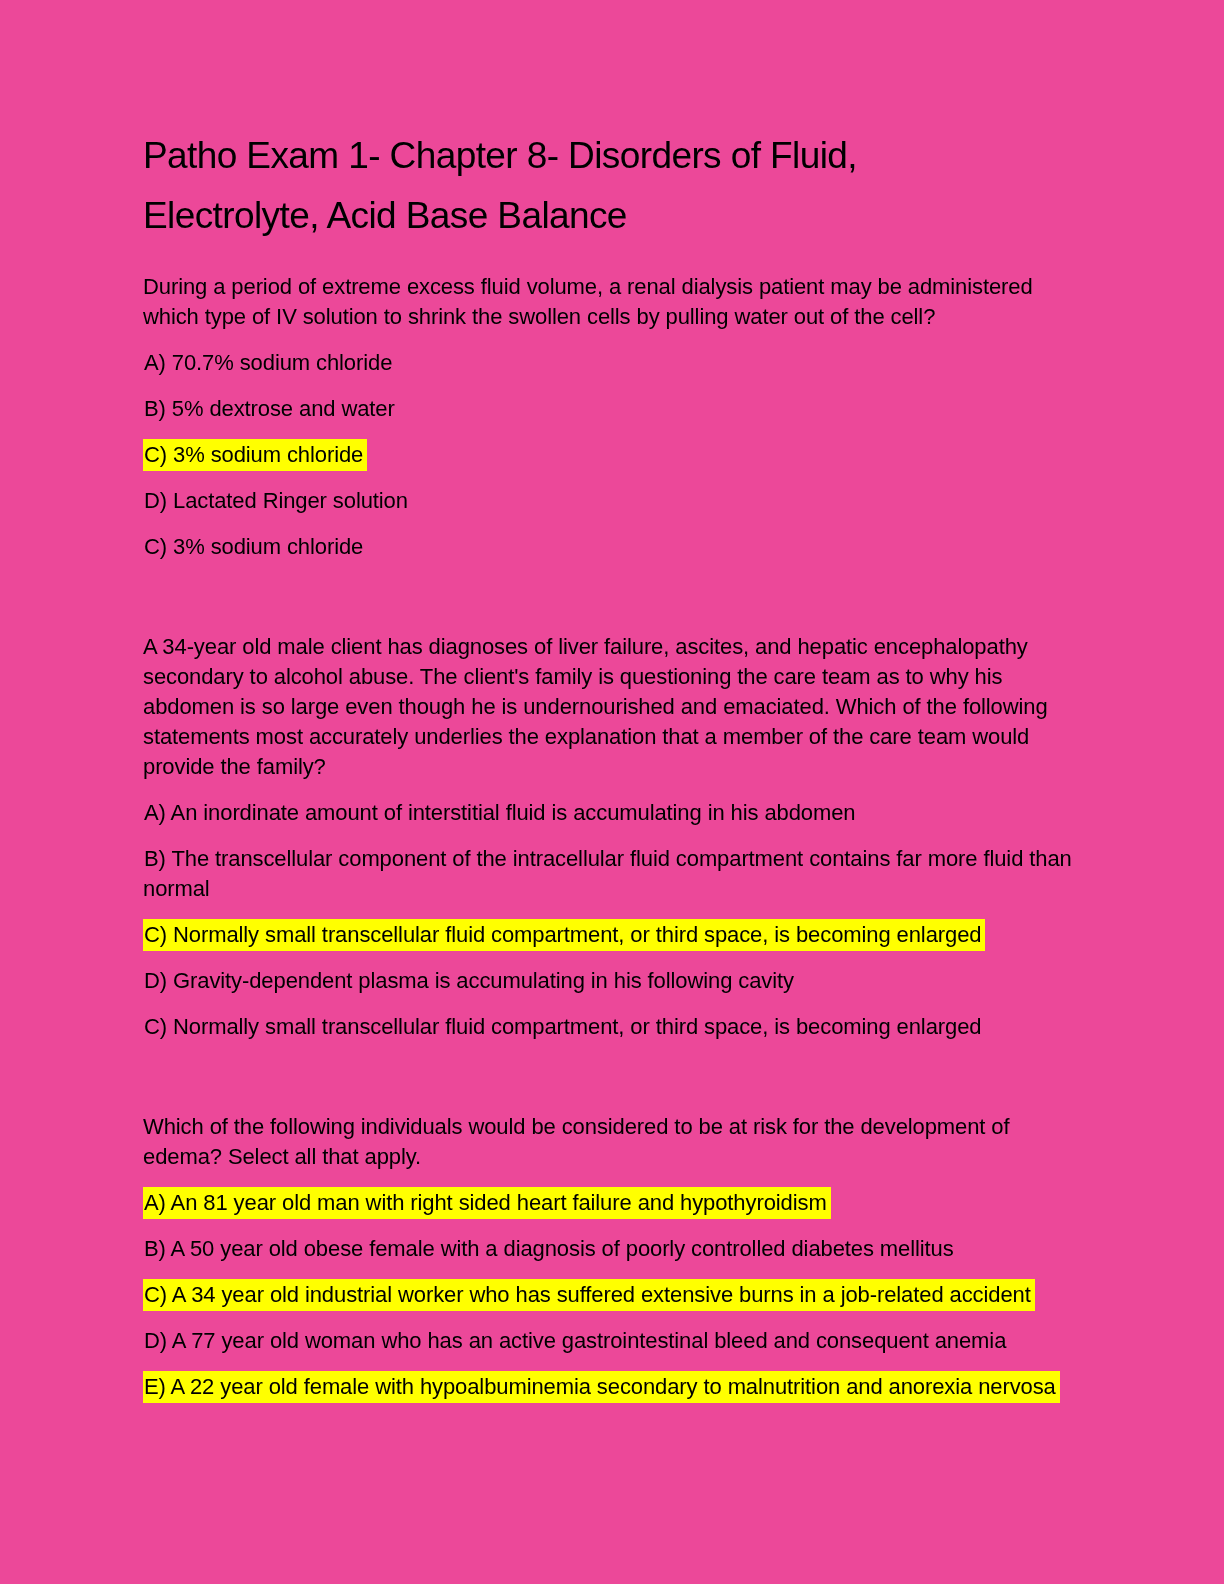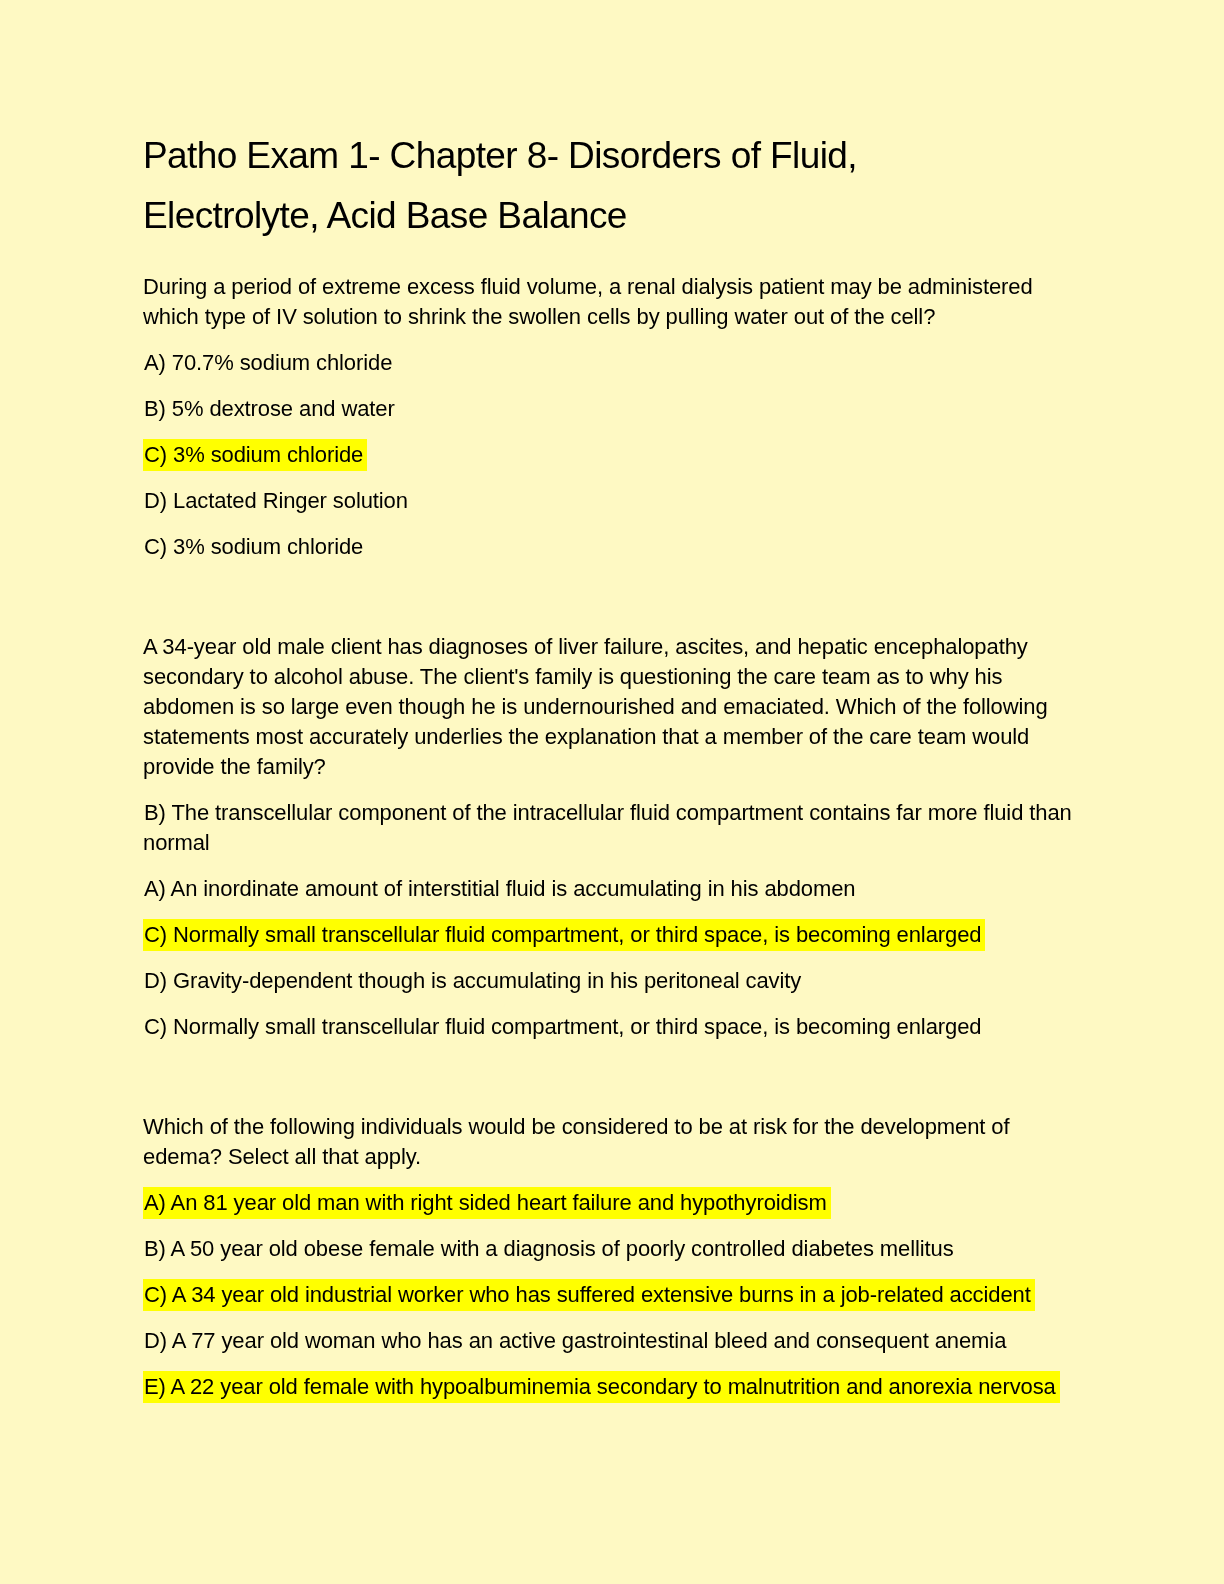--- a/index.html
+++ b/index.html
@@ -5,21 +5,21 @@
   html, body {
     margin: 0;
     padding: 0;
     background: #ffffff;
   }
   .page {
     position: relative;
     width: 1224px;
     height: 1584px;
     box-sizing: border-box;
-    background: #fef9c3;
+    background: #ec4899;
     padding: 126px 142px 0 143px;
     overflow: hidden;
     font-family: "Liberation Sans", sans-serif;
     color: #000000;
   }
   .doc-title {
     font-size: 37px;
     line-height: 60px;
     font-weight: 400;
     letter-spacing: -0.6px;
@@ -53,24 +53,24 @@
       <section class="question">
         <p class="prompt">During a period of extreme excess fluid volume, a renal dialysis patient may be administered which type of IV solution to shrink the swollen cells by pulling water out of the cell?</p>
         <p class="option"><span class="opt-text">A) 70.7% sodium chloride</span></p>
         <p class="option"><span class="opt-text">B) 5% dextrose and water</span></p>
         <p class="option"><span class="opt-text hl">C) 3% sodium chloride</span></p>
         <p class="option"><span class="opt-text">D) Lactated Ringer solution</span></p>
         <p class="option"><span class="opt-text">C) 3% sodium chloride</span></p>
       </section>
       <section class="question">
         <p class="prompt">A 34-year old male client has diagnoses of liver failure, ascites, and hepatic encephalopathy secondary to alcohol abuse. The client's family is questioning the care team as to why his abdomen is so large even though he is undernourished and emaciated. Which of the following statements most accurately underlies the explanation that a member of the care team would provide the family?</p>
+        <p class="option"><span class="opt-text">A) An inordinate amount of interstitial fluid is accumulating in his abdomen</span></p>
         <p class="option"><span class="opt-text">B) The transcellular component of the intracellular fluid compartment contains far more fluid than normal</span></p>
-        <p class="option"><span class="opt-text">A) An inordinate amount of interstitial fluid is accumulating in his abdomen</span></p>
         <p class="option"><span class="opt-text hl">C) Normally small transcellular fluid compartment, or third space, is becoming enlarged</span></p>
-        <p class="option"><span class="opt-text">D) Gravity-dependent though is accumulating in his peritoneal cavity</span></p>
+        <p class="option"><span class="opt-text">D) Gravity-dependent plasma is accumulating in his following cavity</span></p>
         <p class="option"><span class="opt-text">C) Normally small transcellular fluid compartment, or third space, is becoming enlarged</span></p>
       </section>
       <section class="question">
         <p class="prompt">Which of the following individuals would be considered to be at risk for the development of edema? Select all that apply.</p>
         <p class="option"><span class="opt-text hl">A) An 81 year old man with right sided heart failure and hypothyroidism</span></p>
         <p class="option"><span class="opt-text">B) A 50 year old obese female with a diagnosis of poorly controlled diabetes mellitus</span></p>
         <p class="option"><span class="opt-text hl">C) A 34 year old industrial worker who has suffered extensive burns in a job-related accident</span></p>
         <p class="option"><span class="opt-text">D) A 77 year old woman who has an active gastrointestinal bleed and consequent anemia</span></p>
         <p class="option"><span class="opt-text hl">E) A 22 year old female with hypoalbuminemia secondary to malnutrition and anorexia nervosa</span></p>
       </section>

